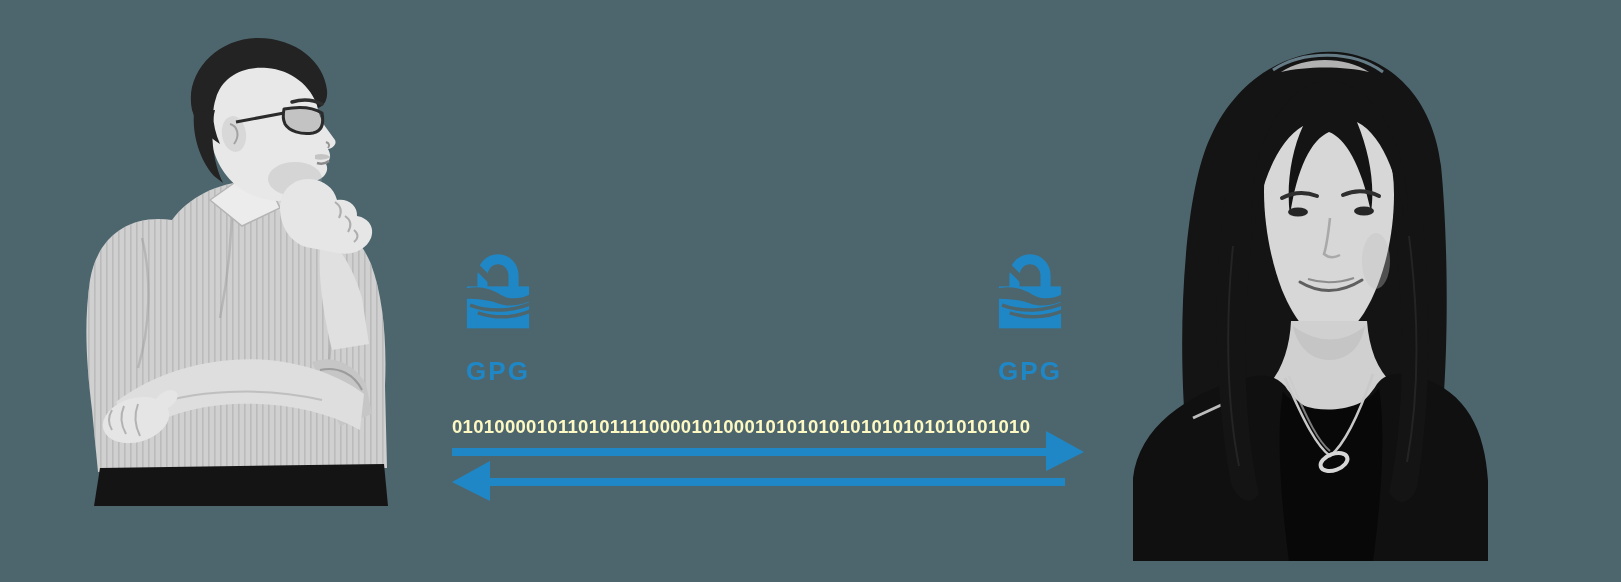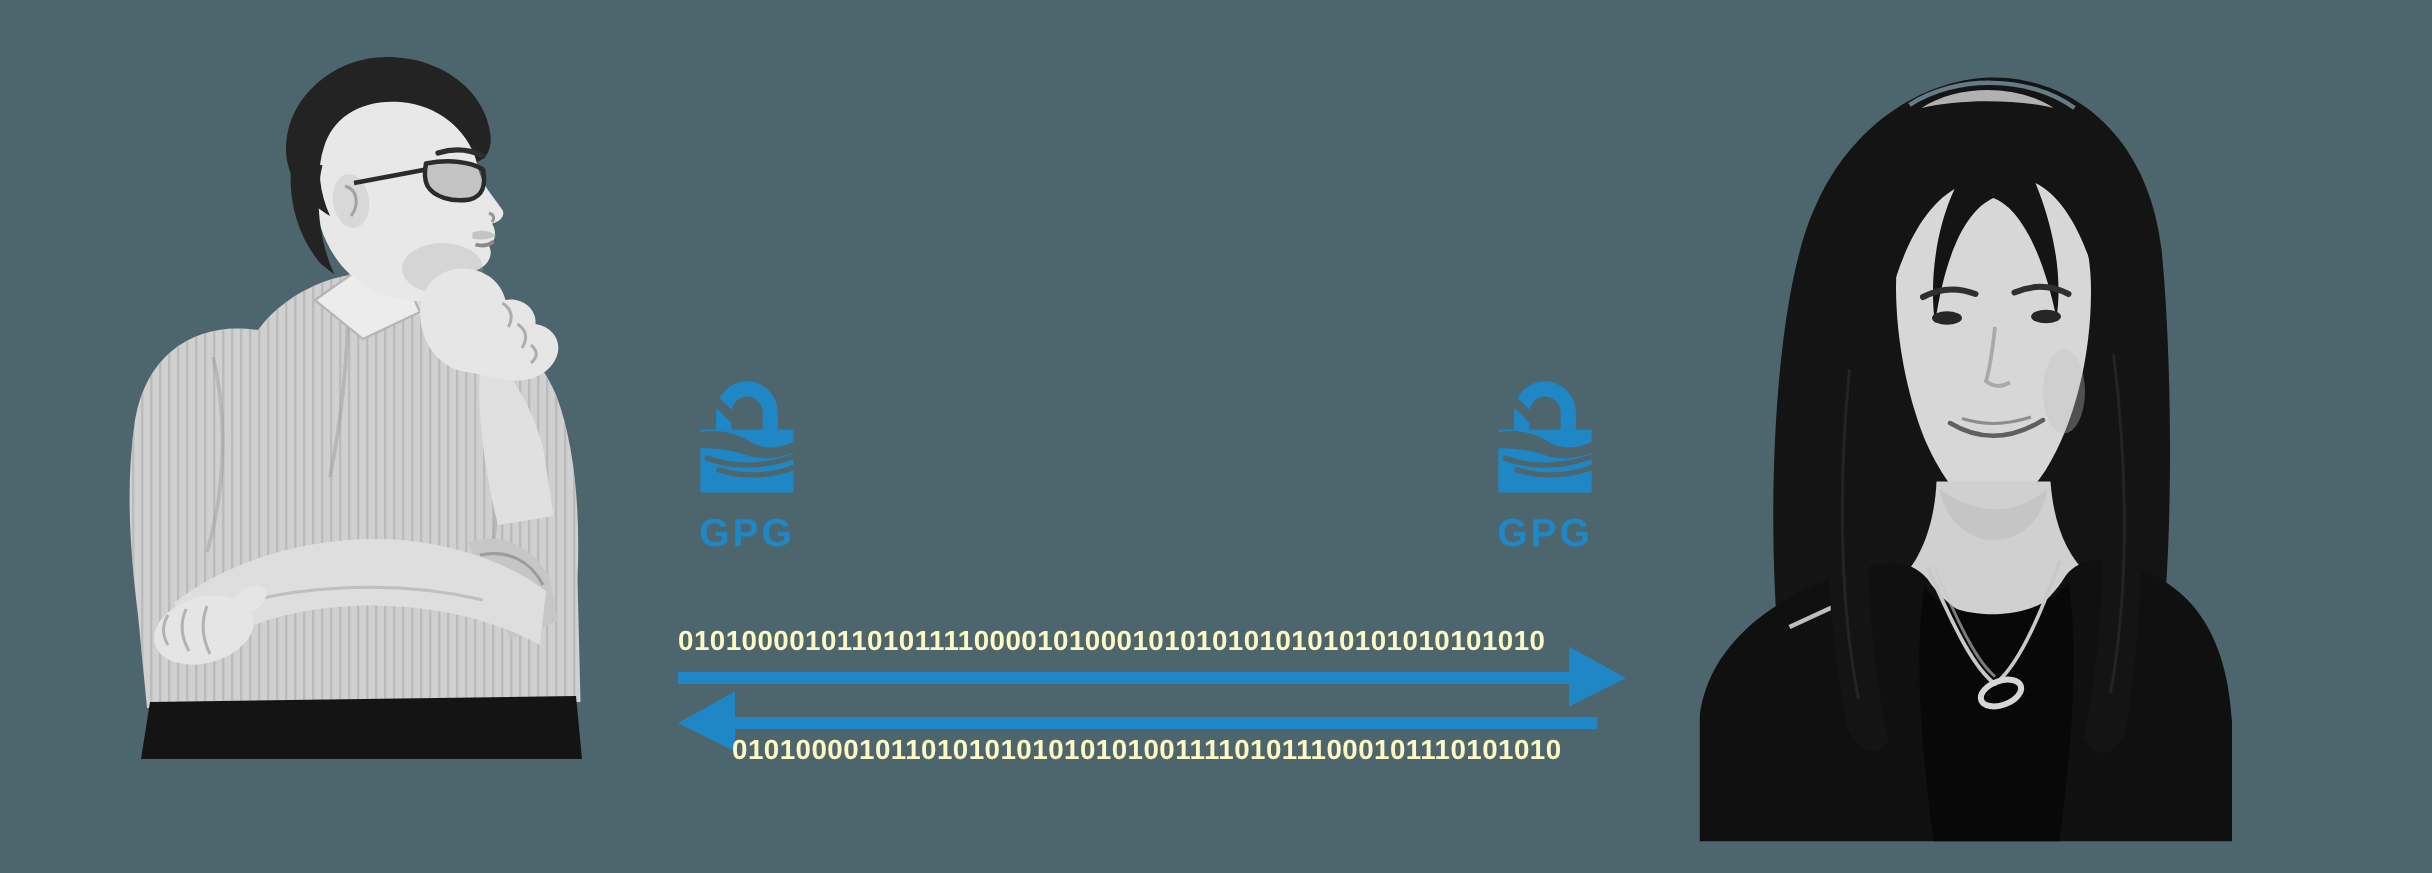--- a/index.html
+++ b/index.html
@@ -6,21 +6,21 @@
   .canvas{
     position:relative;width:1621px;height:582px;background:#4d666e;
     overflow:hidden;font-family:"Liberation Sans",sans-serif;
   }
   .portrait{position:absolute;}
   .portrait-left{left:82px;top:28px;width:312px;height:478px;}
   .portrait-right{left:1133px;top:26px;width:355px;height:535px;}
   .gpg-unit{position:absolute;width:100px;display:flex;flex-direction:column;align-items:center;gap:9px;}
   .gpg-left{left:448px;top:246px;}
   .gpg-right{left:980px;top:246px;}
-  .gpg-label{color:#1f87c6;font-weight:bold;font-size:26px;letter-spacing:2px;line-height:1;}
+  .gpg-label{color:#1f87c6;font-weight:bold;font-size:26px;letter-spacing:2px;line-height:1;margin-top:16px;}
   .binary{
     position:absolute;font-weight:bold;font-size:18.5px;letter-spacing:.3px;
     color:#fef9c3;white-space:nowrap;line-height:26px;
   }
   .binary-top{left:452px;top:414px;}
   .binary-bottom{left:488px;top:487px;}
   .arrow{position:absolute;}
   .arrow-right{left:450px;top:430px;}
   .arrow-left{left:450px;top:460px;}
   .blue{fill:#1f87c6;}
@@ -159,15 +159,14 @@
   <div class="binary binary-top">0101000010110101111000010100010101010101010101010101010</div>
   <svg class="arrow arrow-right" width="635" height="42" viewBox="0 0 635 42" aria-hidden="true">
     <rect x="2" y="18" width="596" height="8" class="blue"></rect>
     <polygon points="596,1 634,22 596,41" class="blue"></polygon>
   </svg>
 
   <svg class="arrow arrow-left" width="618" height="42" viewBox="0 0 618 42" aria-hidden="true">
     <polygon points="40,1 2,22 40,41" class="blue"></polygon>
     <rect x="38" y="18" width="577" height="8" class="blue"></rect>
   </svg>
-  <div class="binary binary-bottom">01010000101101010101010101001111010111000101110101010</div>
 
 </div>
 
 </body></html>

